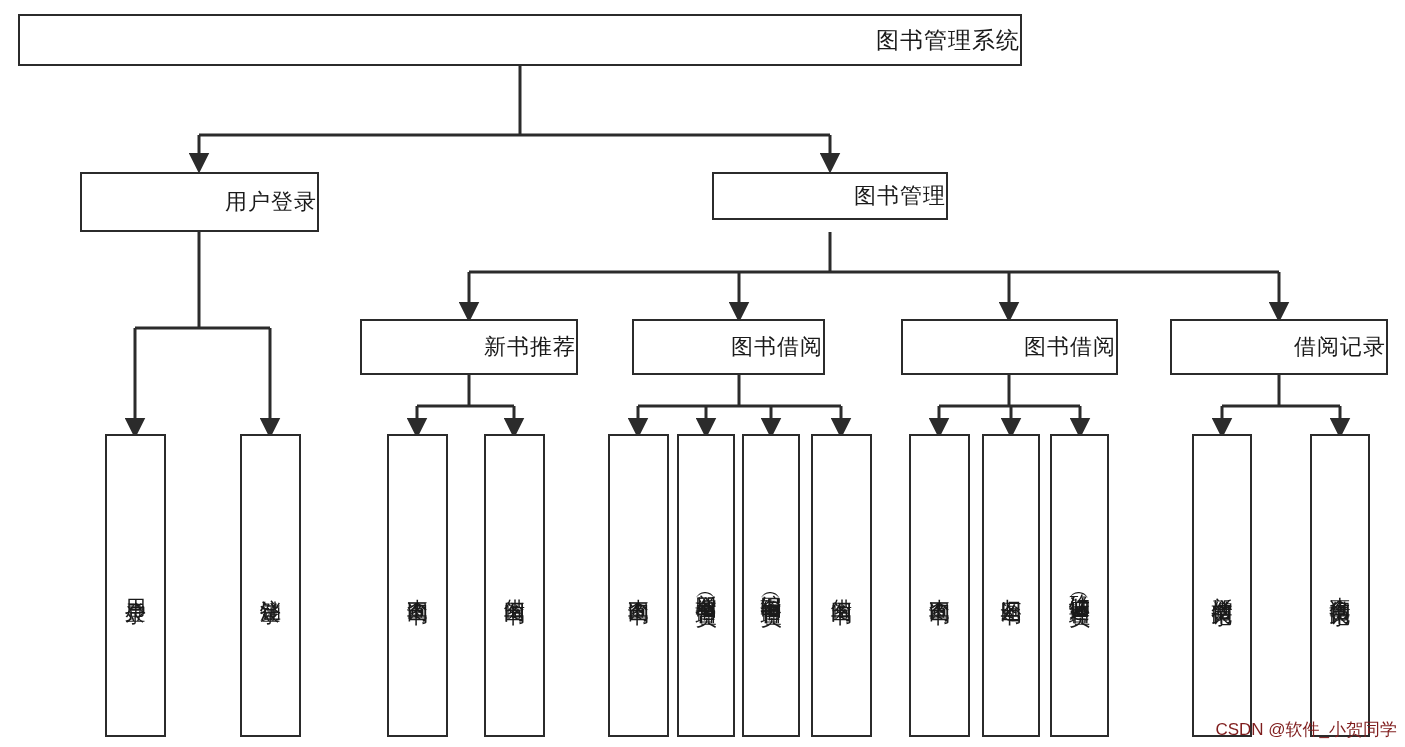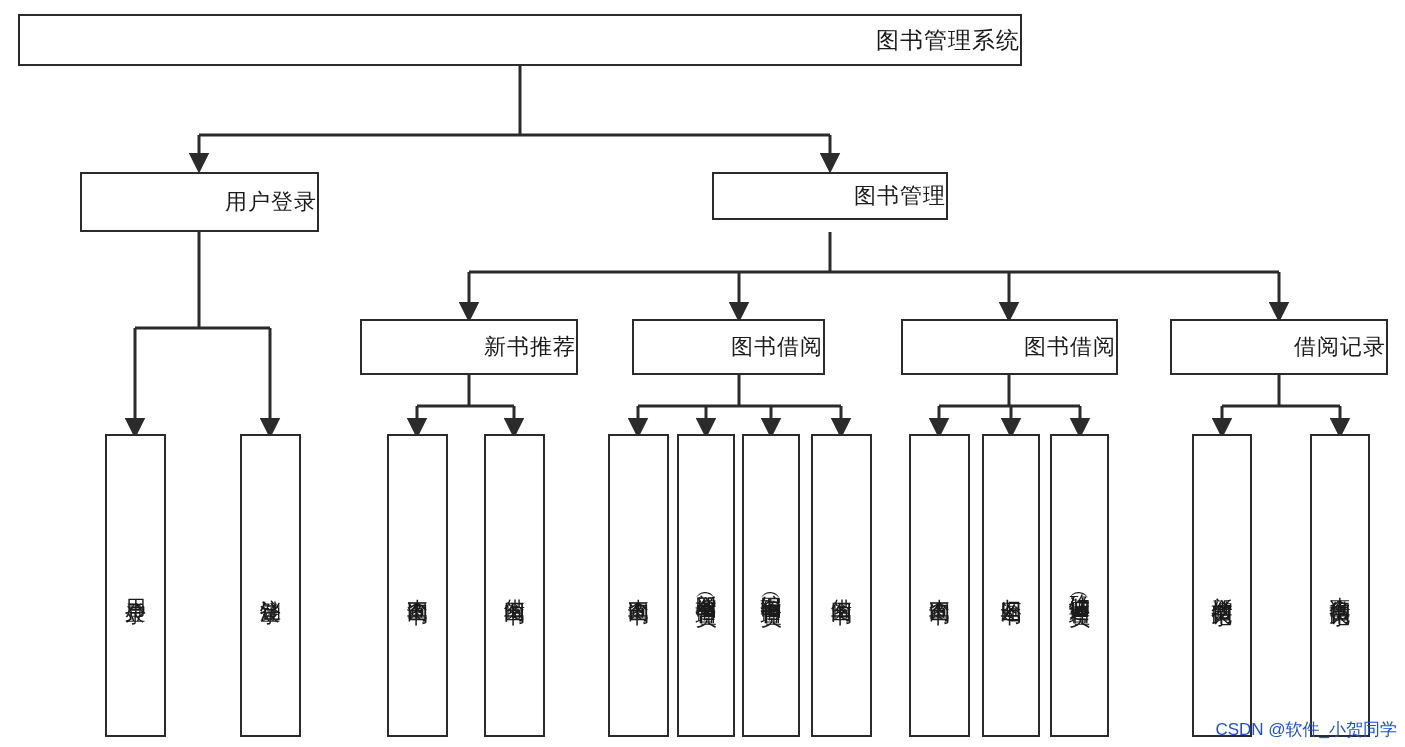--- a/index.html
+++ b/index.html
@@ -60,21 +60,21 @@
     text-orientation: upright;
     font-size: 21px;
     line-height: 1.05;
     letter-spacing: 2px;
     max-height: 290px;
   }
   .watermark {
     position: absolute;
     right: 8px;
     bottom: 6px;
-    color: #1d4ed8;
+    color: #7f1d1d;
     font-size: 17px;
     z-index: 5;
     white-space: nowrap;
     font-family: "Liberation Sans", "DejaVu Sans", sans-serif;
     margin-left: 22px;
   }
 </style>
 </head>
 <body>
 

